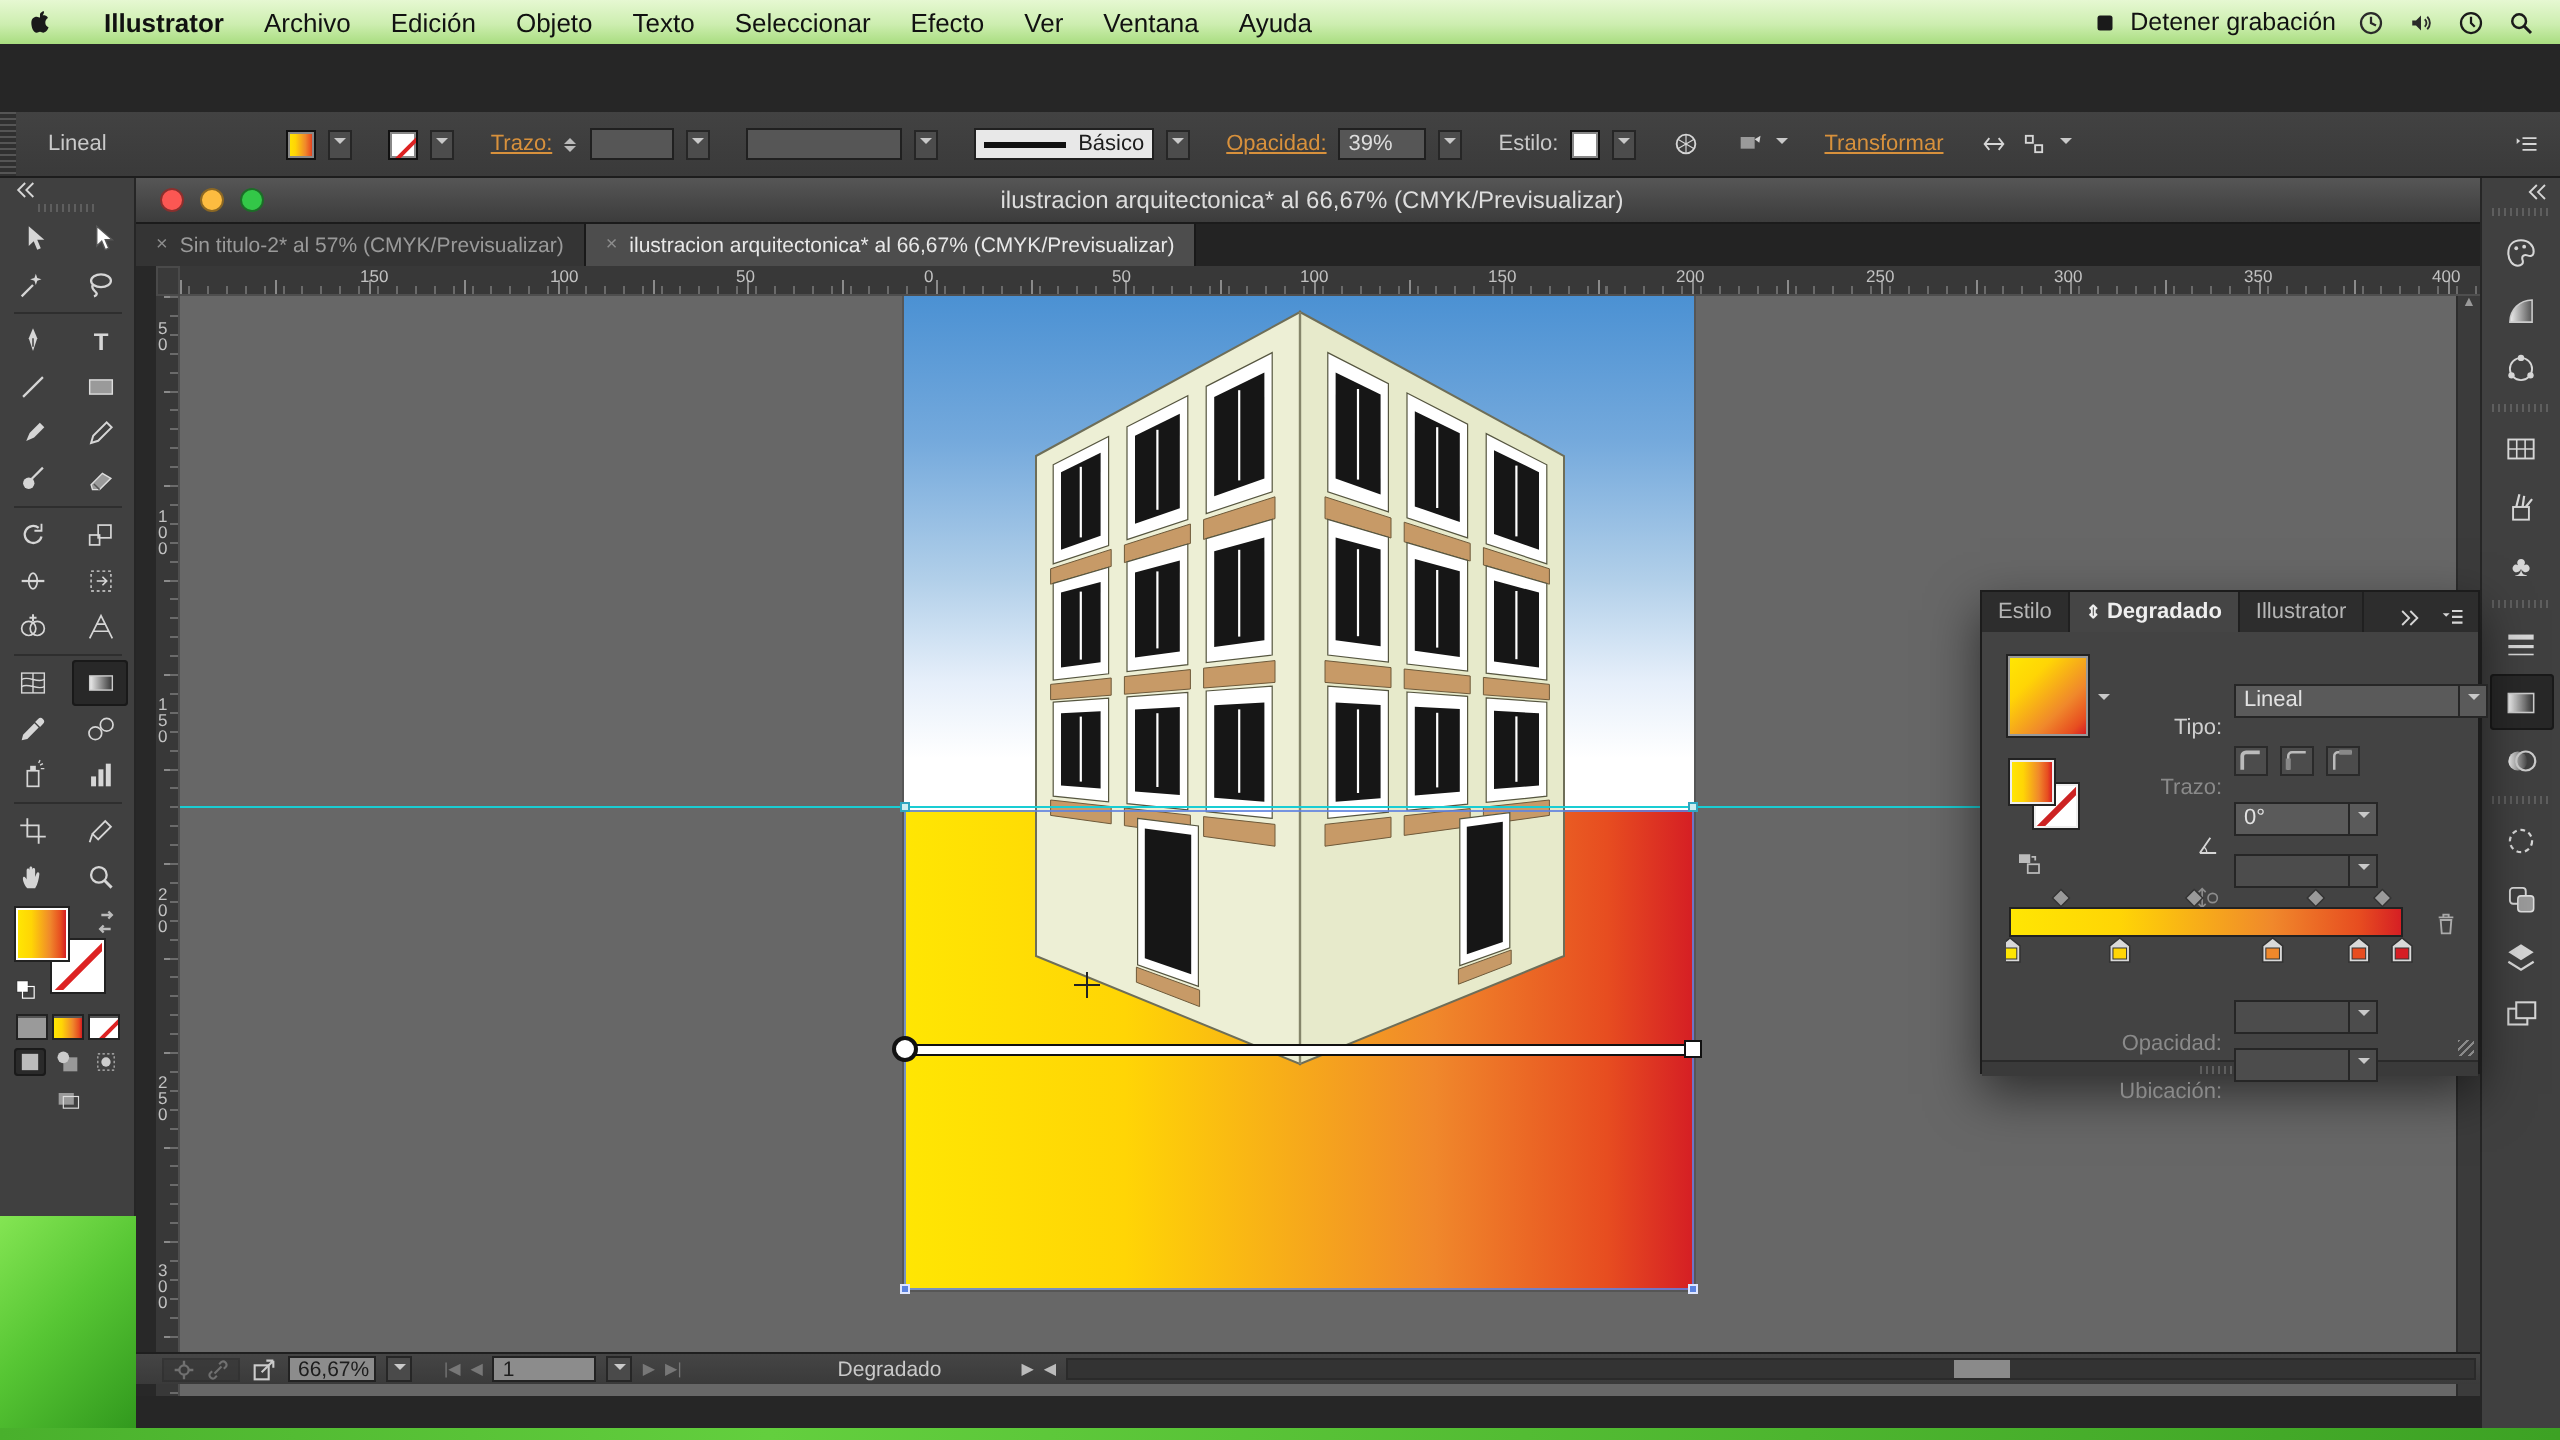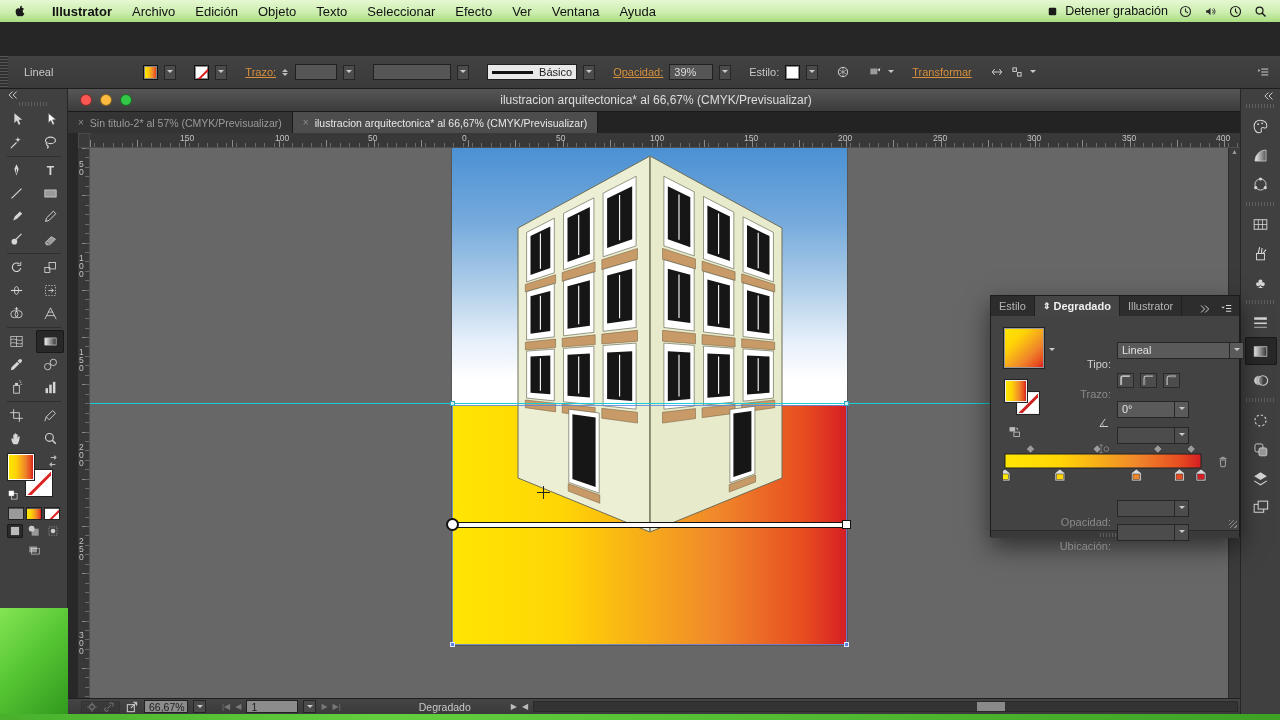--- a/index.html
+++ b/index.html
@@ -145,21 +145,21 @@
   .gp-select.dim { background:#4c4c4c; }
   .gp-select .ddz { position:absolute; right:0; top:0; width:14px; height:100%; border-left:1px solid #262626; display:flex; align-items:center; justify-content:center; }
   .tri-btn { width:17px; height:15px; background:#4c4c4c; border:1px solid #2a2a2a; display:flex; align-items:center; justify-content:center; }
   #gp-slider { position:absolute; left:12px; top:128px; }
   #gp-trash { position:absolute; left:224px; top:138px; }
   #gp-grip-br { position:absolute; right:2px; bottom:2px; width:8px; height:8px;
     background:repeating-linear-gradient(135deg,#8a8a8a 0 1px,transparent 1px 3px); }
   #gp-bottom { height:8px; background:#3a3a3a; border-top:1px solid #2a2a2a; display:flex; justify-content:center; align-items:center; }
 
   
-  #status-bar { left:68px; top:698px; width:1172px; height:16px; background:linear-gradient(#454545,#3a3a3a);
+  #status-bar { left:68px; top:676px; width:1172px; height:16px; background:linear-gradient(#454545,#3a3a3a);
     border-top:1px solid #1f1f1f; display:flex; align-items:center; color:#c9c9c9; font-size:10.5px; gap:5px; }
   .sb-box { display:flex; align-items:center; gap:3px; background:#353535; border:1px solid #2a2a2a; padding:0 3px; height:12px; opacity:.55; }
   .sb-field { background:#8c8c8c; color:#1d1d1d; border:1px solid #222; height:13px; padding:0 4px; display:flex; align-items:center; }
   .sb-dd { width:13px; height:13px; background:#4a4a4a; border:1px solid #262626; display:flex; align-items:center; justify-content:center; }
   .nav { color:#777; font-size:8px; }
   #sb-scroll { flex:1; height:11px; background:#333; border:1px solid #2a2a2a; position:relative; margin-right:2px; }
   #sb-thumb { position:absolute; left:63%; top:0; width:28px; height:100%; background:#8a8a8a; }
 
   svg { display:block; }
   .icon { display:flex; align-items:center; justify-content:center; }

